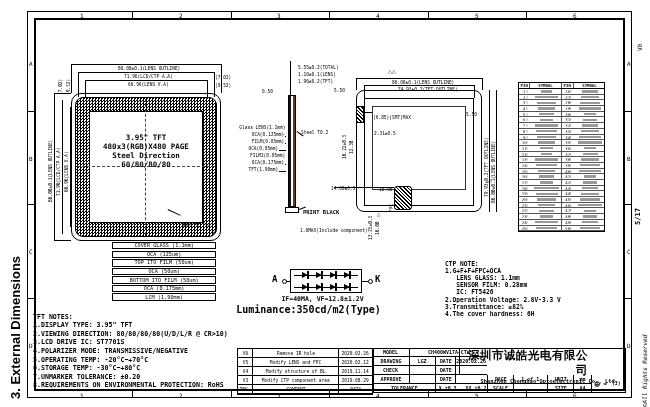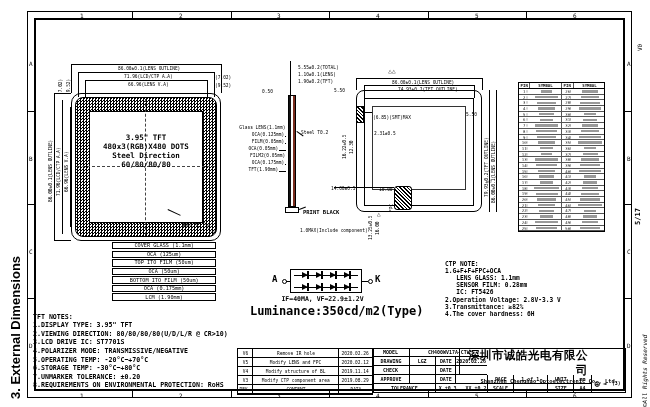--- a/index.html
+++ b/index.html
@@ -104,21 +104,21 @@
 <div class="a s6" style="left:627px;top:342px">D</div>
 
 <div>
   <div class="box" style="left:71px;top:93px;width:150px;height:148px;border-radius:10px"></div>
   <div class="box checker" style="left:75px;top:97px;width:142px;height:140px;border-radius:8px"></div>
   <div class="box" style="left:89px;top:111px;width:114px;height:112px;background:#fff"></div>
   <div class="dash" style="left:77px;top:166px;width:138px;border-top:1px dashed #444"></div>
   <div class="dash" style="left:145px;top:99px;height:136px;border-left:1px dashed #444"></div>
   <div class="a center-txt" style="left:89px;top:133px;width:114px;font-size:7.5px;line-height:9px">
     <div>3.95" TFT</div>
-    <div>480x3(RGB)X480 DOTS</div>
+    <div>480x3(RGB)X480 PAGE</div>
     <div>Steel Direction</div>
     <div>60/80/80/80</div>
   </div>
 
   <div class="ln" style="left:71px;top:64px;width:150px;height:1px"></div>
   <div class="ln" style="left:78px;top:72px;width:136px;height:1px"></div>
   <div class="ln" style="left:85px;top:80px;width:122px;height:1px"></div>
   <div class="ln" style="left:71px;top:64px;width:1px;height:29px"></div>
     <div class="ln" style="left:221px;top:64px;width:1px;height:29px"></div>
   <div class="ln" style="left:78px;top:72px;width:1px;height:25px"></div>
@@ -268,22 +268,22 @@
     <div class="drow" style="bottom:1px">
       <span class="diode"></span>
         <span class="diode"></span>
         <span class="diode"></span>
         <span class="diode"></span>
     </div>
   </div>
   <div class="ln" style="left:362px;top:281px;width:6px;height:1px"></div>
   <div class="term" style="left:368px;top:279px"></div>
   <div class="a" style="left:375px;top:274px;font-size:9px;font-weight:bold">K</div>
-  <div class="a" style="left:250px;top:295px;width:145px;text-align:center;font-size:6.5px;font-weight:bold">IF=40MA, VF=22.9±1.2V</div>
-  <div class="a" style="left:250px;top:304px;width:145px;text-align:center;font-size:12px;font-weight:bold">Luminance:350cd/m2(Type)</div>
+  <div class="a" style="left:250px;top:295px;width:145px;text-align:center;font-size:6.5px;font-weight:bold">IF=40MA, VF=12.8±1.2V</div>
+  <div class="a" style="left:236px;top:304px;width:145px;text-align:center;font-size:10px;font-weight:bold">Luminance:350cd/m2(Type)</div>
 </div>
 
 <div class="a" style="left:445px;top:260px;width:175px">
   <div class="ctp"><div>CTP NOTE:</div><div>1.G+F+F+FPC+OCA</div><div>   LENS GLASS: 1.1mm</div><div>   SENSOR FILM: 0.28mm</div><div>   IC: FT5426</div><div>2.Operation Voltage: 2.8V-3.3 V</div><div>3.Transmittance: ≥82%</div><div>4.The cover hardness: 6H</div></div>
 </div>
 
 <div class="ptable" style="left:518px;top:82px;width:87px">
   <div class="prow" style="height:6px;border-bottom:1px solid #000">
     <div>
         <span class="pnum" style="font-weight:bold">PIN</span>

